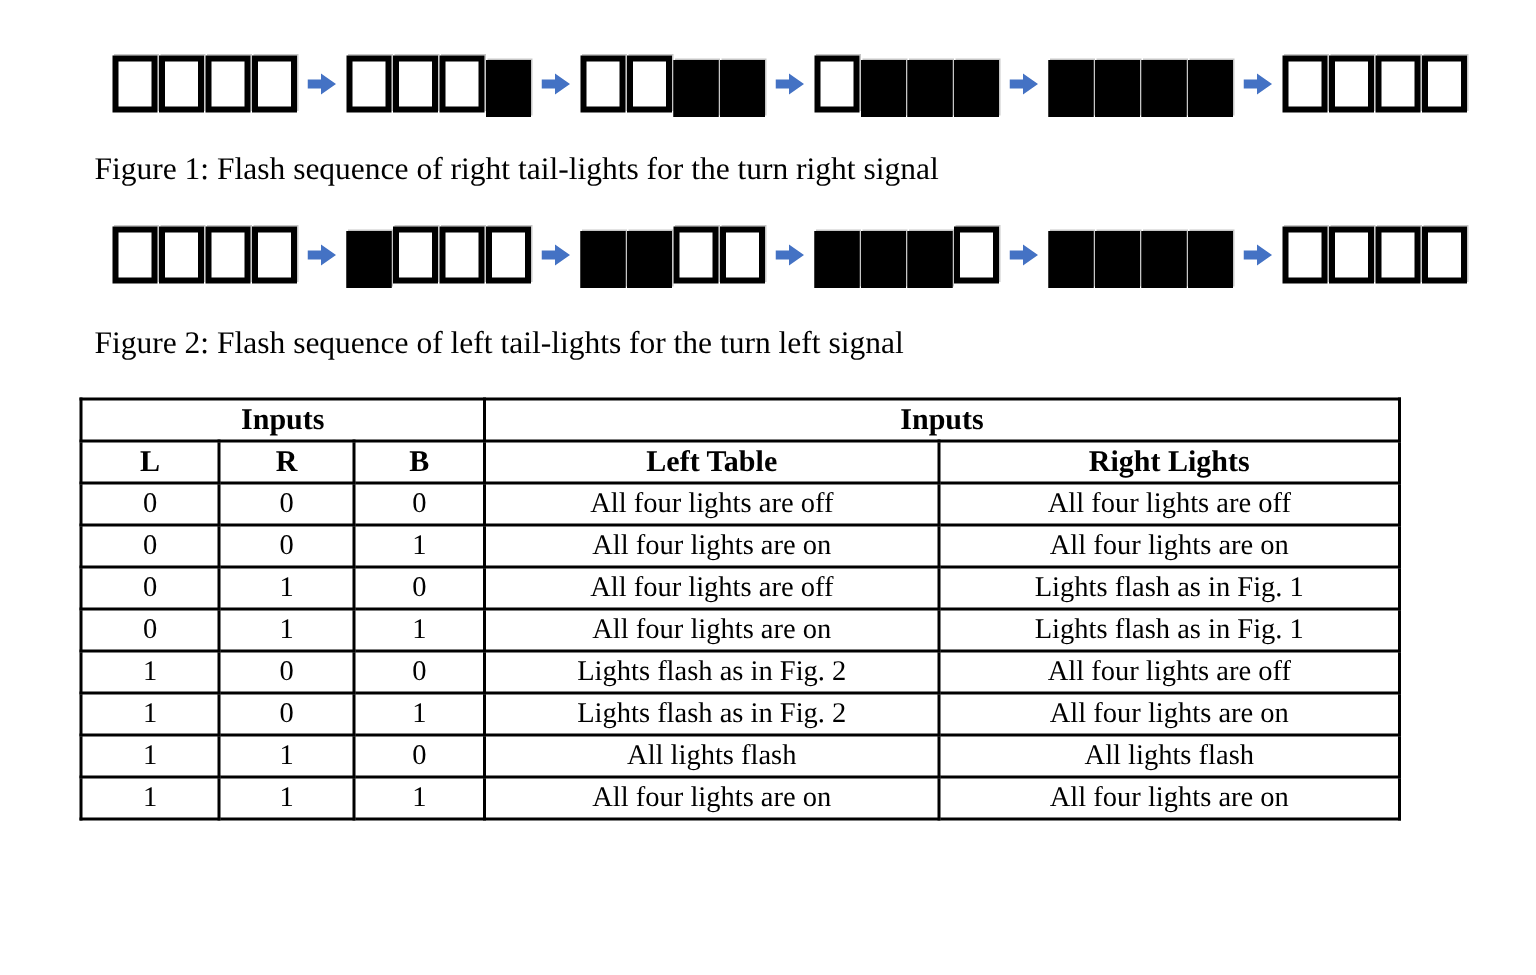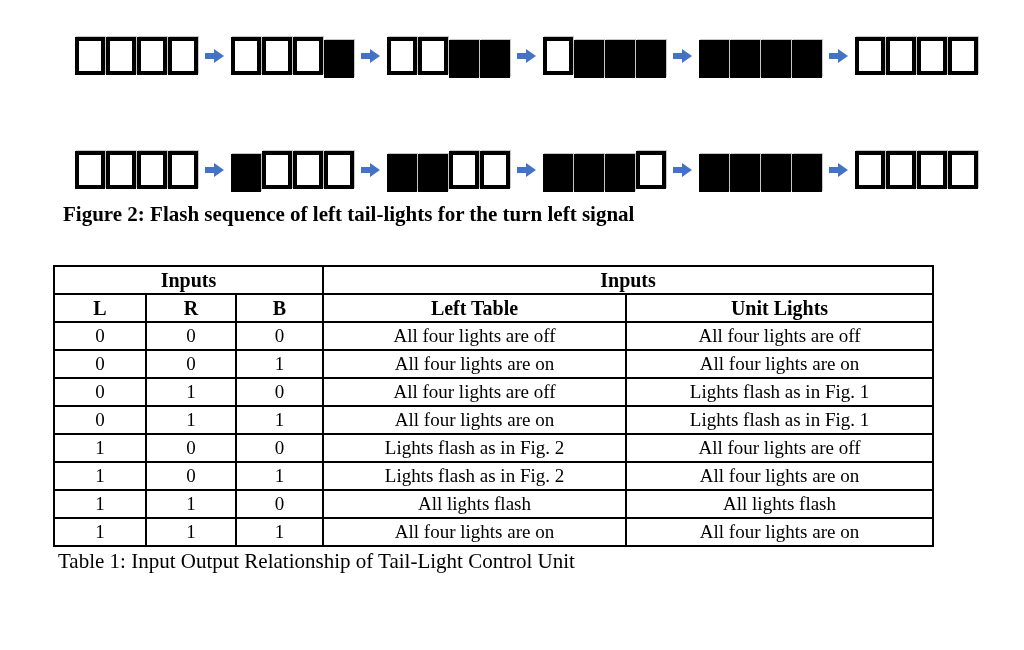--- a/index.html
+++ b/index.html
@@ -42,21 +42,21 @@
     align-items: center;
     flex: none;
   }
   .caption {
     position: absolute;
     left: 63px;
     font-size: 21px;
     white-space: nowrap;
   }
   #fig1-caption { top: 100px; }
-  #fig2-caption { top: 202px; font-weight: bold; }
+  #fig2-caption { top: 216px; }
   #table-caption { top: 549px; left: 58px; }
   table.truth {
     position: absolute;
     left: 53px;
     top: 265px;
     width: 879px;
     border-collapse: collapse;
     table-layout: fixed;
   }
   table.truth th, table.truth td {
@@ -134,20 +134,21 @@
         </svg>
       </span>
       <div class="light-group">
         <div class="light"></div>
         <div class="light"></div>
         <div class="light"></div>
         <div class="light"></div>
       </div>
     </div>
 
+  <div class="caption" id="fig1-caption">Figure 1: Flash sequence of right tail-lights for the turn right signal</div>
 
   <div class="figure-row" id="fig2-row">
       <div class="light-group">
         <div class="light"></div>
         <div class="light"></div>
         <div class="light"></div>
         <div class="light"></div>
       </div>
       <span class="flow-arrow">
         <svg width="19" height="16" viewBox="0 0 19 16">
@@ -219,21 +220,21 @@
     <thead>
       <tr>
         <th colspan="3">Inputs</th>
         <th colspan="2">Inputs</th>
       </tr>
       <tr>
         <th>L</th>
         <th>R</th>
         <th>B</th>
         <th>Left Table</th>
-        <th>Unit Lights</th>
+        <th>Right Lights</th>
       </tr>
     </thead>
     <tbody id="table-body">
         <tr>
           <td>0</td>
           <td>0</td>
           <td>0</td>
           <td>All four lights are off</td>
           <td>All four lights are off</td>
         </tr>
@@ -282,15 +283,14 @@
         <tr>
           <td>1</td>
           <td>1</td>
           <td>1</td>
           <td>All four lights are on</td>
           <td>All four lights are on</td>
         </tr>
       </tbody>
   </table>
 
-  <div class="caption" id="table-caption">Table 1: Input Output Relationship of Tail-Light Control Unit</div>
 
 </div>
 
 </body></html>

